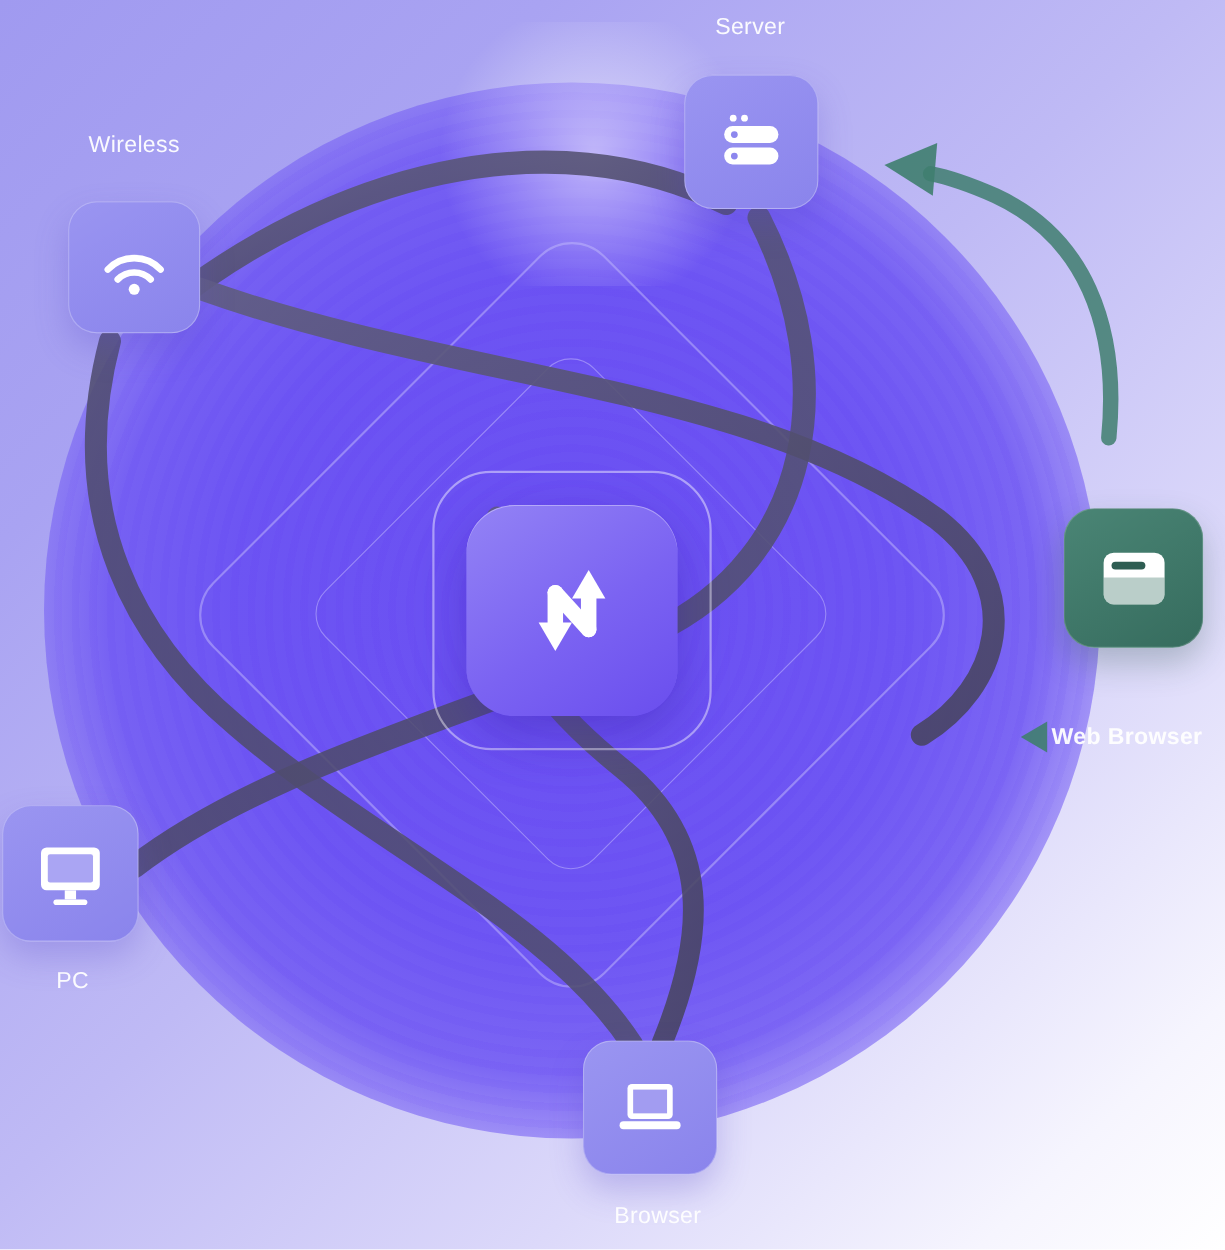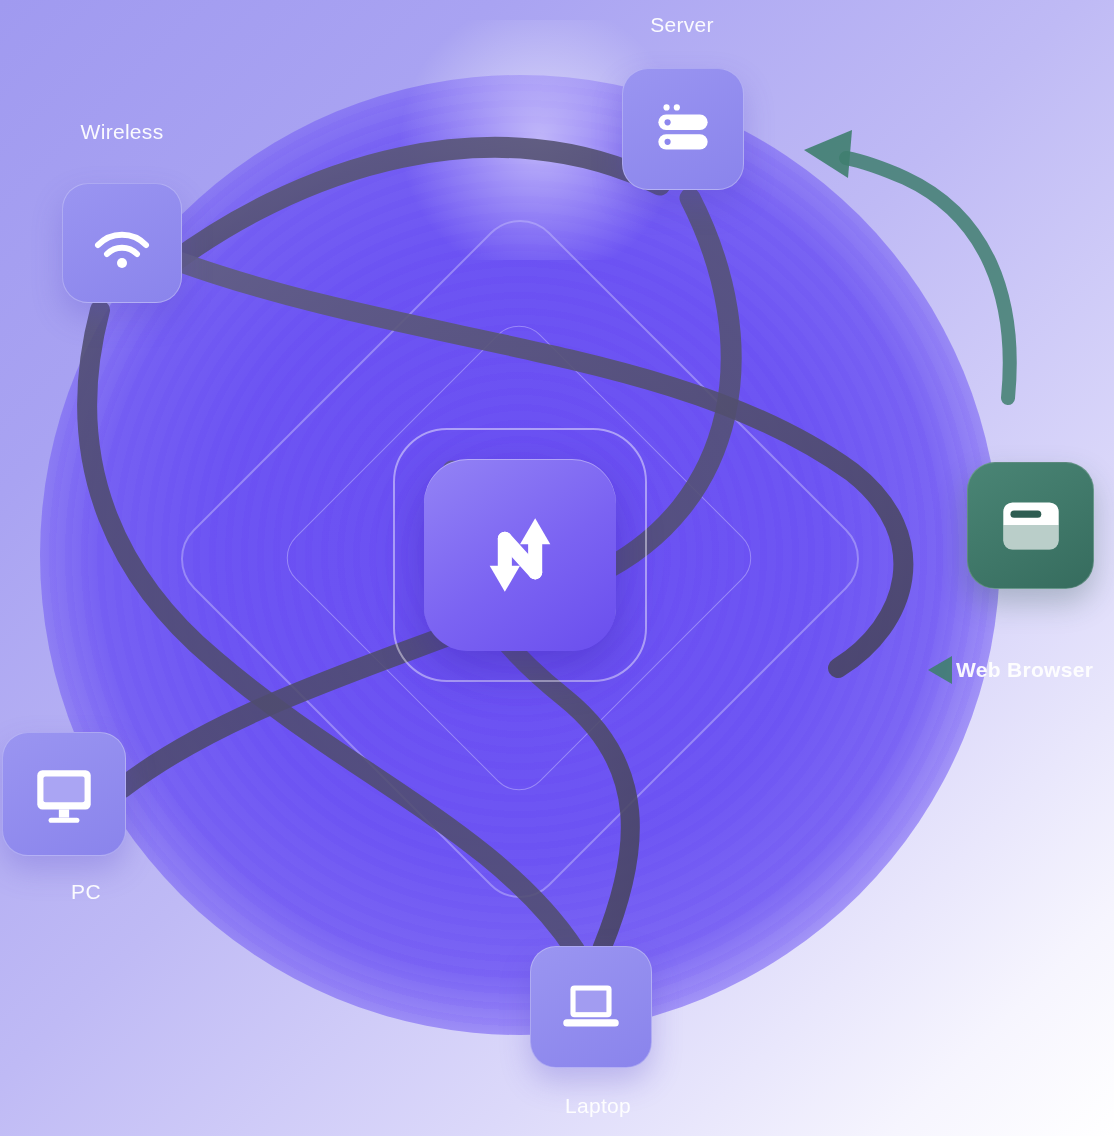--- a/index.html
+++ b/index.html
@@ -73,21 +73,21 @@
   .node-laptop{left:530px;top:946px;width:120px;height:120px;}
   .node-browser{left:967px;top:462px;width:125px;height:125px;border-radius:28px;}
   
   .label{
     position:absolute;color:#ffffff;opacity:.95;
     font-size:21px;font-weight:400;letter-spacing:.3px;white-space:nowrap;
     transform:translateX(-50%);
   }
   .label-server{left:682px;top:13px;}
   .label-wifi{left:122px;top:120px;}
-  .label-pc{left:66px;top:880px;margin-left:20px;}
+  .label-pc{left:66px;top:880px;}
   .label-laptop{left:598px;top:1094px;}
   .browser-caption{
     position:absolute;left:928px;top:656px;display:flex;align-items:center;gap:4px;
   }
   .teal-tri{
     width:0;height:0;border-top:14px solid transparent;border-bottom:14px solid transparent;
     border-right:24px solid #3f7e6f;opacity:.9;
   }
   .browser-caption .cap-text{
     color:#ffffff;opacity:.95;font-size:21px;font-weight:600;letter-spacing:.3px;white-space:nowrap;
@@ -183,20 +183,20 @@
     <svg width="78" height="78" viewBox="0 0 76 76">
       <rect x="11" y="15" width="54" height="46" rx="9" fill="#ffffff"></rect>
       <path d="M 11 37 h 54 v 15 a 9 9 0 0 1 -9 9 h -36 a 9 9 0 0 1 -9 -9 z" fill="#497f70" fill-opacity="0.38"></path>
       <rect x="18" y="23" width="30" height="7" rx="3.5" fill="#2e5d52"></rect>
     </svg>
   </div>
 
   <div class="label label-server">Server</div>
   <div class="label label-wifi">Wireless</div>
   <div class="label label-pc">PC</div>
-  <div class="label label-laptop">Laptop</div>
+  <div class="label label-laptop">Browser</div>
 
   <div class="browser-caption">
     <span class="teal-tri"></span>
     <span class="cap-text">Web Browser</span>
   </div>
 
 </div>
 
 </body></html>

